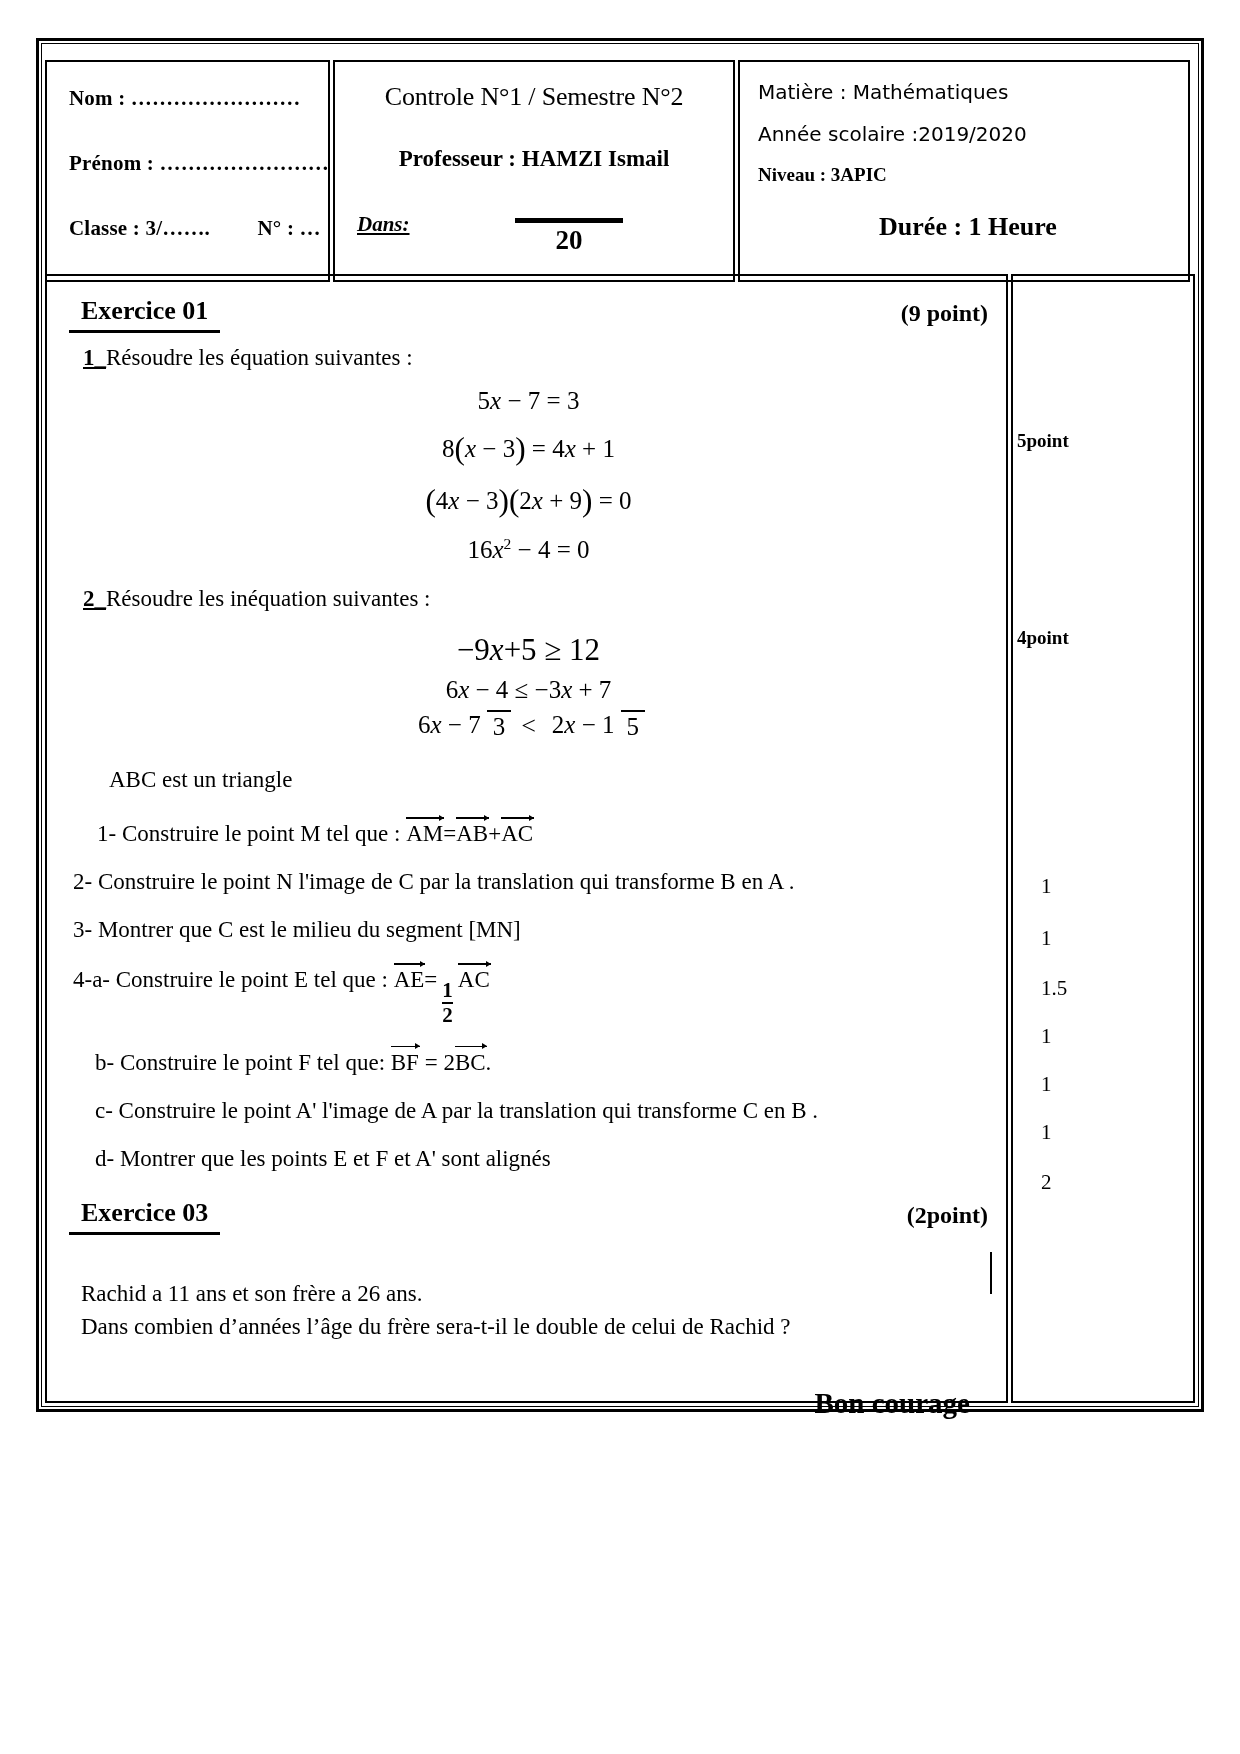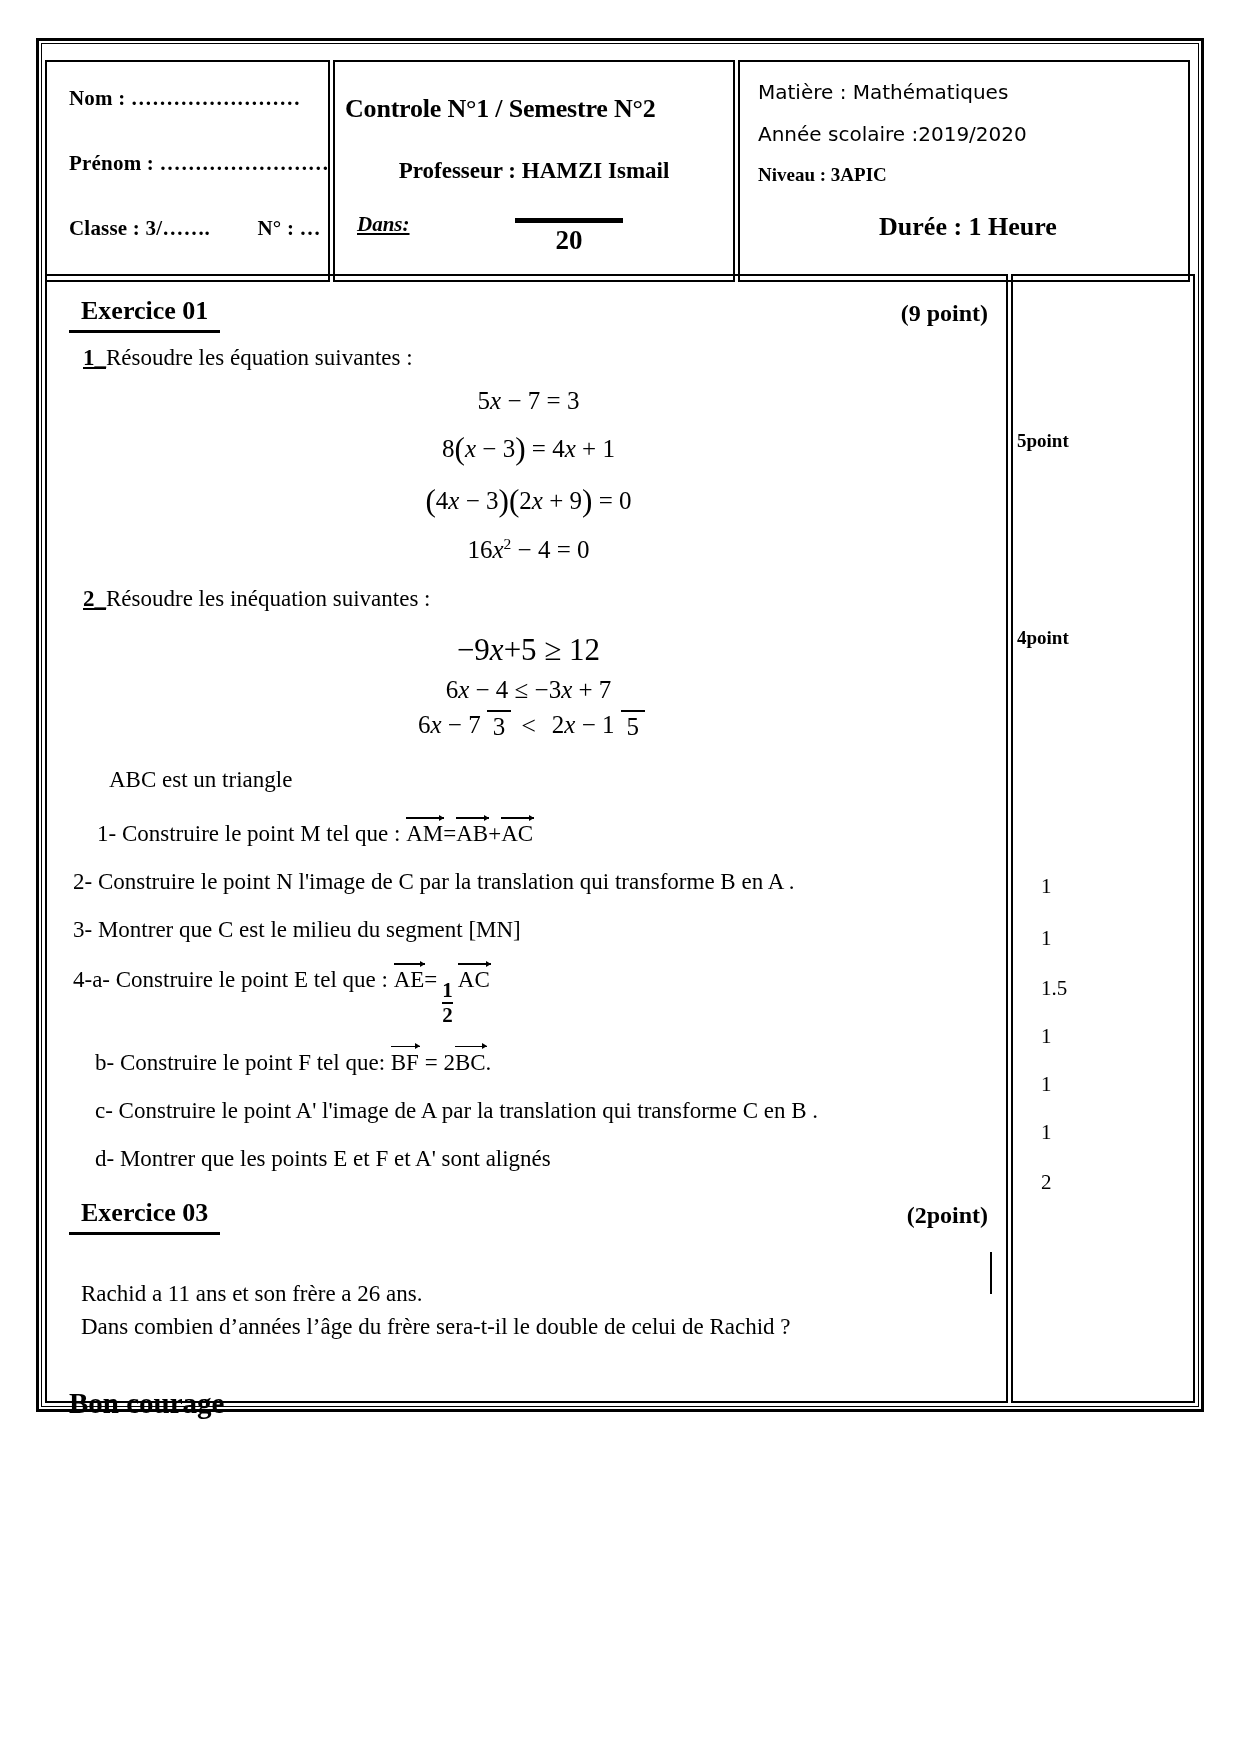--- a/index.html
+++ b/index.html
@@ -67,25 +67,26 @@
     font-weight: bold;
     font-size: 21px;
     letter-spacing: .2px;
     margin-bottom: 40px;
     white-space: nowrap;
   }
   .f-line.last { margin-bottom: 0; }
   .f-num { display: inline-block; margin-left: 42px; }
 
   .title-main {
-    font-family: "Liberation Serif", serif;
-    font-weight: bold;
+    text-align: center;
+    font-family: "Liberation Serif", serif;
+    font-weight: normal;
     font-size: 26px;
     letter-spacing: -0.2px;
-    margin-top: 18px;
+    margin-top: 6px;
   }
   .title-prof {
     text-align: center;
     font-family: "Liberation Serif", serif;
     font-weight: bold;
     font-size: 23px;
     margin-top: 34px;
   }
   .note-row {
     position: absolute;
@@ -298,21 +299,21 @@
   .ex3-text {
     font-family: "Liberation Serif", serif;
     font-size: 23px;
     margin-left: 12px;
     line-height: 1.45;
   }
   .bon {
     font-family: "Liberation Serif", serif;
     font-weight: bold;
     font-size: 29px;
-    text-align: left;
+    text-align: right;
     padding-right: 18px;
     margin-top: 44px;
   }
   .stray-tick {
     position: absolute;
     width: 2px;
     height: 42px;
     background: #000;
     right: 14px;
   }

